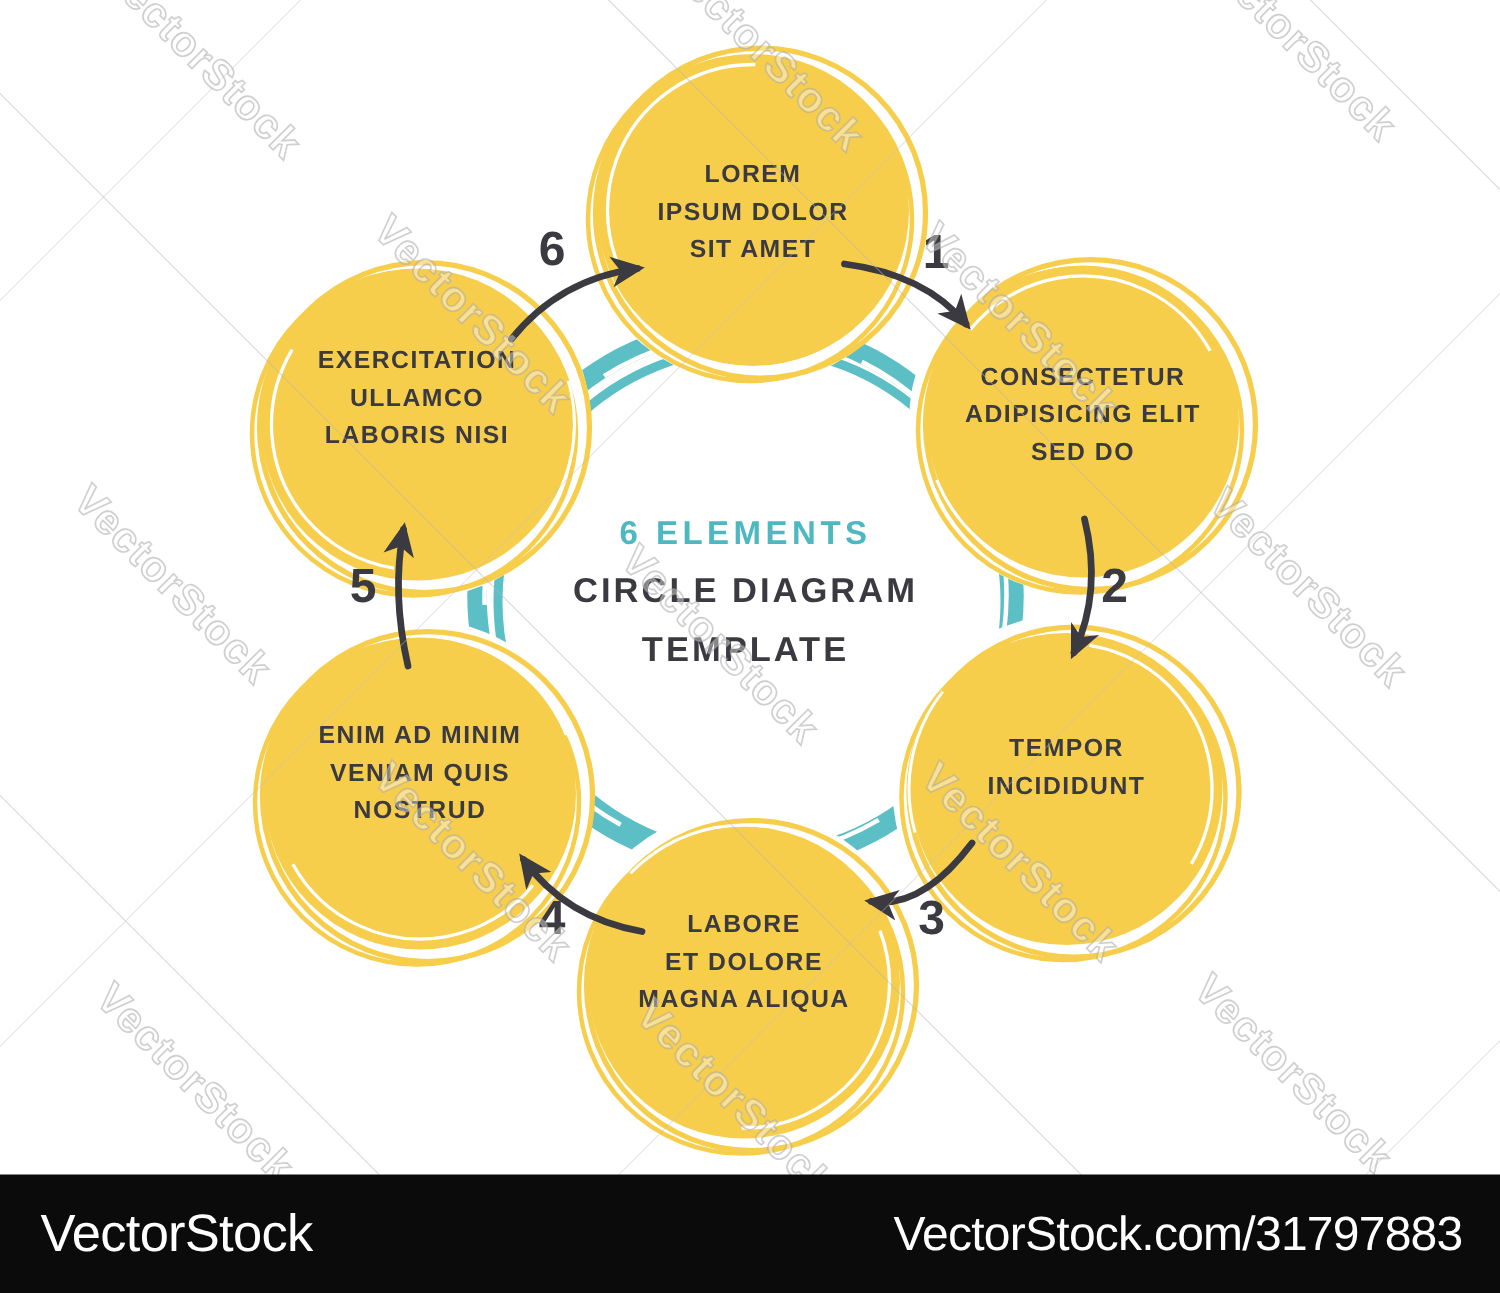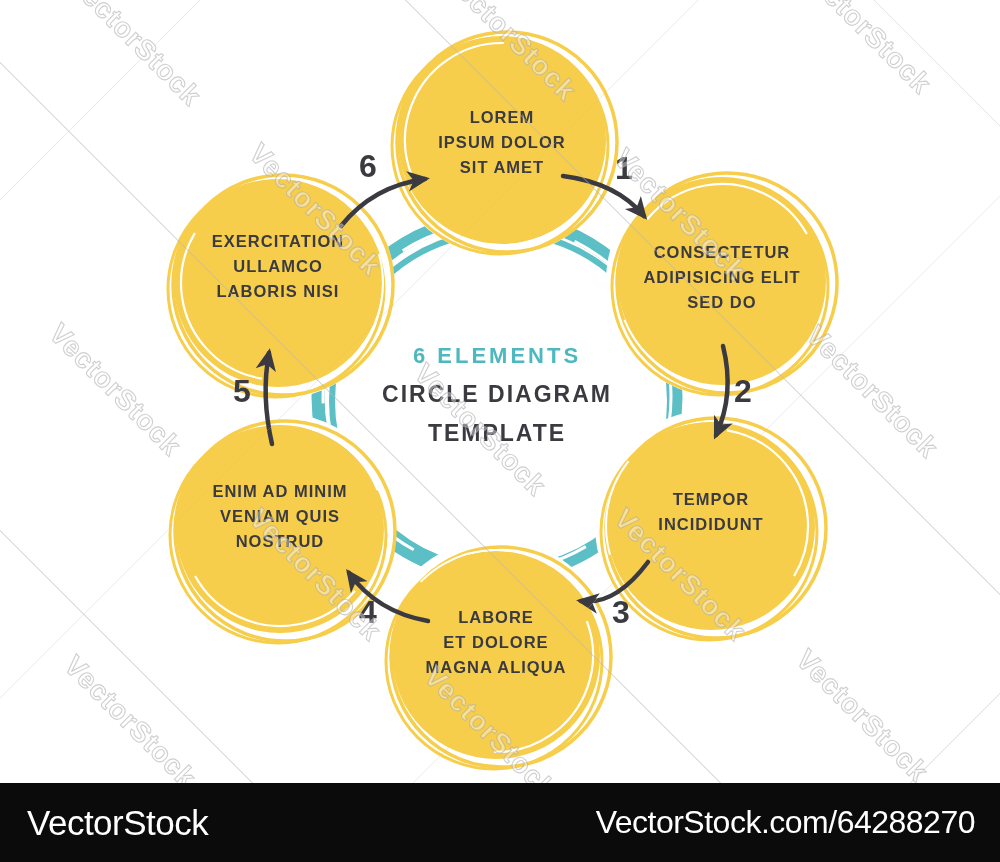--- a/index.html
+++ b/index.html
@@ -187,14 +187,14 @@
     <span class="wm" style="left:315px;top:575px;">VectorStock</span>
     <span class="wm" style="left:680px;top:575px;">VectorStock</span>
     <span class="wm" style="left:130px;top:722px;">VectorStock</span>
     <span class="wm" style="left:490px;top:733px;">VectorStock</span>
     <span class="wm" style="left:862px;top:716px;">VectorStock</span>
   </div>
 </div>
 
 <div class="footer">
   <span class="logo">VectorStock</span>
-  <span class="ref">VectorStock.com/64288270</span>
+  <span class="ref">VectorStock.com/31797883</span>
 </div>
 
 </body></html>

